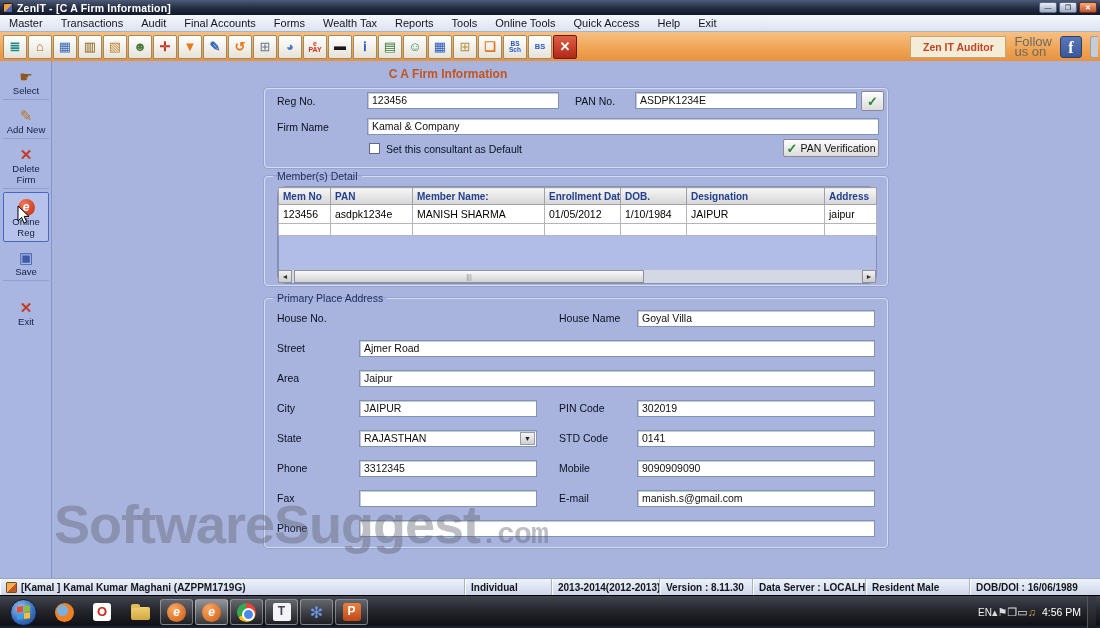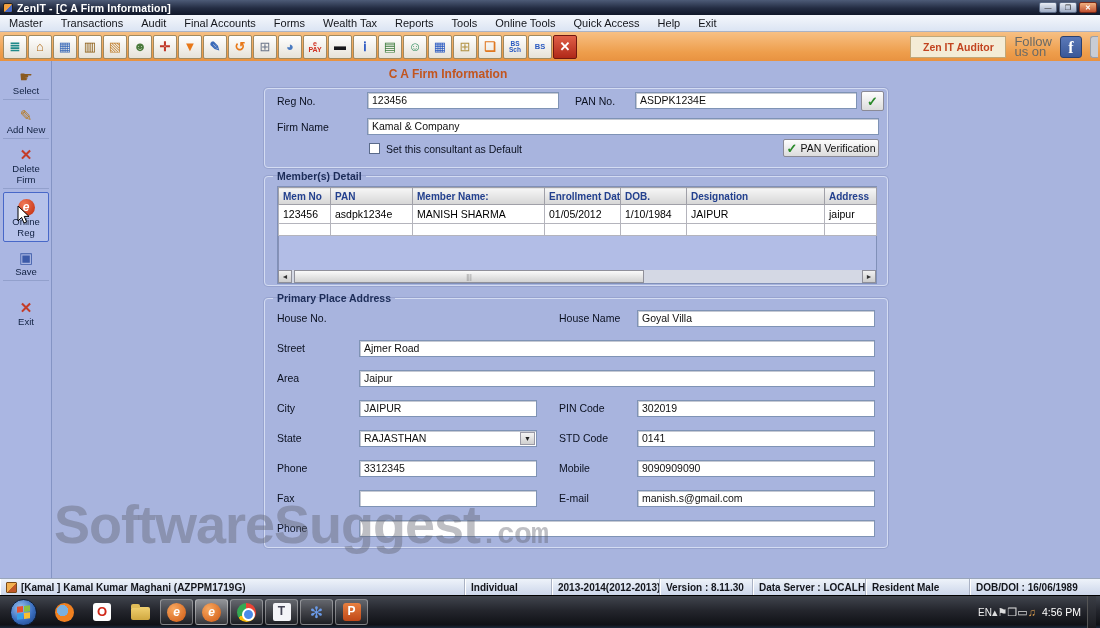--- a/index.html
+++ b/index.html
@@ -47,21 +47,21 @@
   .sb-btn.active{ border:1px solid #4868c8; background:#b6c2ea; border-radius:2px; }
   .e-badge{ display:inline-block; width:17px; height:17px; border-radius:50%; background:radial-gradient(circle at 35% 30%,#f07858,#c02808);
     color:#fff; font-weight:bold; font-size:12px; line-height:17px; font-style:italic; }
 
   
   .client{ position:absolute; left:52px; top:61px; width:1048px; height:517px; background:#a8b4de; }
   .form-title{ position:absolute; left:212px; top:6px; width:368px; text-align:center;
     font-size:12px; font-weight:bold; color:#c2551e; }
 
   fieldset{ position:absolute; border:1px solid #d4dcf2; border-radius:4px; box-shadow:0 0 0 1px rgba(120,132,180,.35); }
-  legend{ margin-left:8px; padding:0 4px; font-size:10.5px; font-weight:bold; color:#1c2c58;margin-top:24px; }
+  legend{ margin-left:8px; padding:0 4px; font-size:10.5px; font-weight:normal; color:#1c2c58;margin-top:24px; }
 
   .lbl{ position:absolute; font-size:10.5px; color:#0a1020; }
   .tb{ position:absolute; height:17px; background:#fff; border:1px solid #7f93b5; font-size:10.5px;
     padding:1px 4px; line-height:13px; color:#101010; box-shadow:inset 1px 1px 0 rgba(90,100,130,.35); overflow:hidden; white-space:nowrap; }
   .chk{ position:absolute; width:11px; height:11px; background:#fff; border:1px solid #5a6a8a; }
   .btn{ position:absolute; background:linear-gradient(#fdfdfd,#dcdcdc); border:1px solid #8a8a96; border-radius:2px;
     font-size:10.5px; display:flex; align-items:center; justify-content:center; gap:3px; color:#101010; }
   .green-check{ color:#2a8a2a; font-weight:bold; font-size:13px; }
   .dd-btn{ position:absolute; right:1px; top:1px; width:15px; height:13px; background:linear-gradient(#f4f4f4,#cfcfcf);
     border:1px solid #9a9aa6; font-size:7px; line-height:12px; text-align:center; color:#222; }
@@ -288,21 +288,21 @@
       <span class="chk" style="left:104px; top:54px;"></span>
       <span class="lbl" style="left:121px; top:54px;">Set this consultant as Default</span>
       <button class="btn" style="left:518px; top:50px; width:96px; height:18px;">
         <span class="green-check">✓</span>
           <span>PAN Verification</span>
       </button>
     </fieldset>
 
     <fieldset style="left:212px; top:109px; width:624px; height:116px;">
       <legend>Member(s) Detail</legend>
-      <div class="grid-wrap" style="top:4px;">
+      <div class="grid-wrap" style="top:4px;border-radius:9px;">
         <table class="grid">
           <colgroup>
               <col style="width:52px">
               <col style="width:82px">
               <col style="width:132px">
               <col style="width:76px">
               <col style="width:66px">
               <col style="width:138px">
               <col style="width:52px">
             </colgroup>

